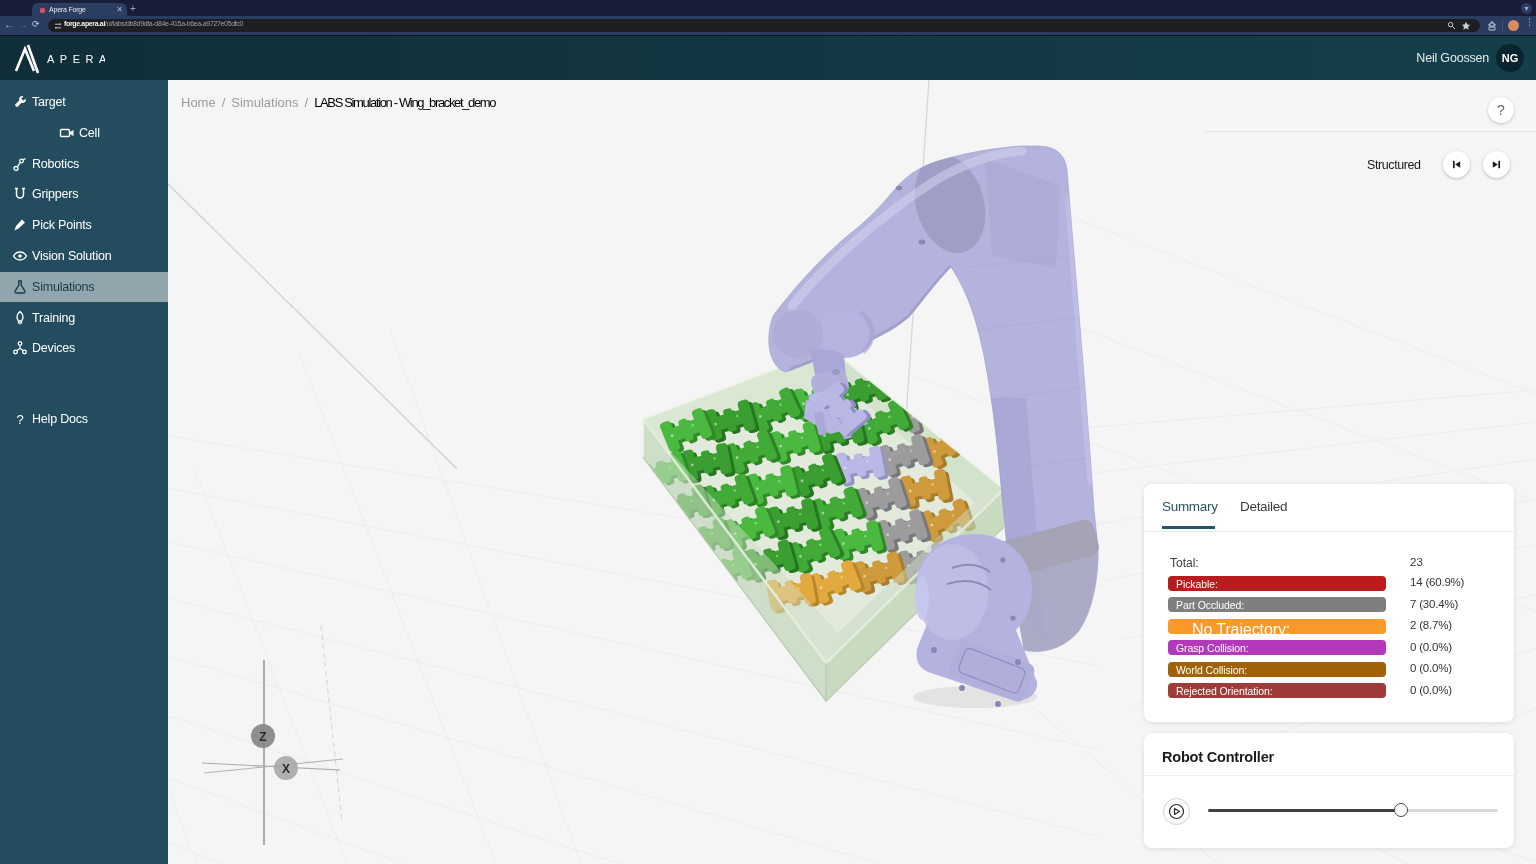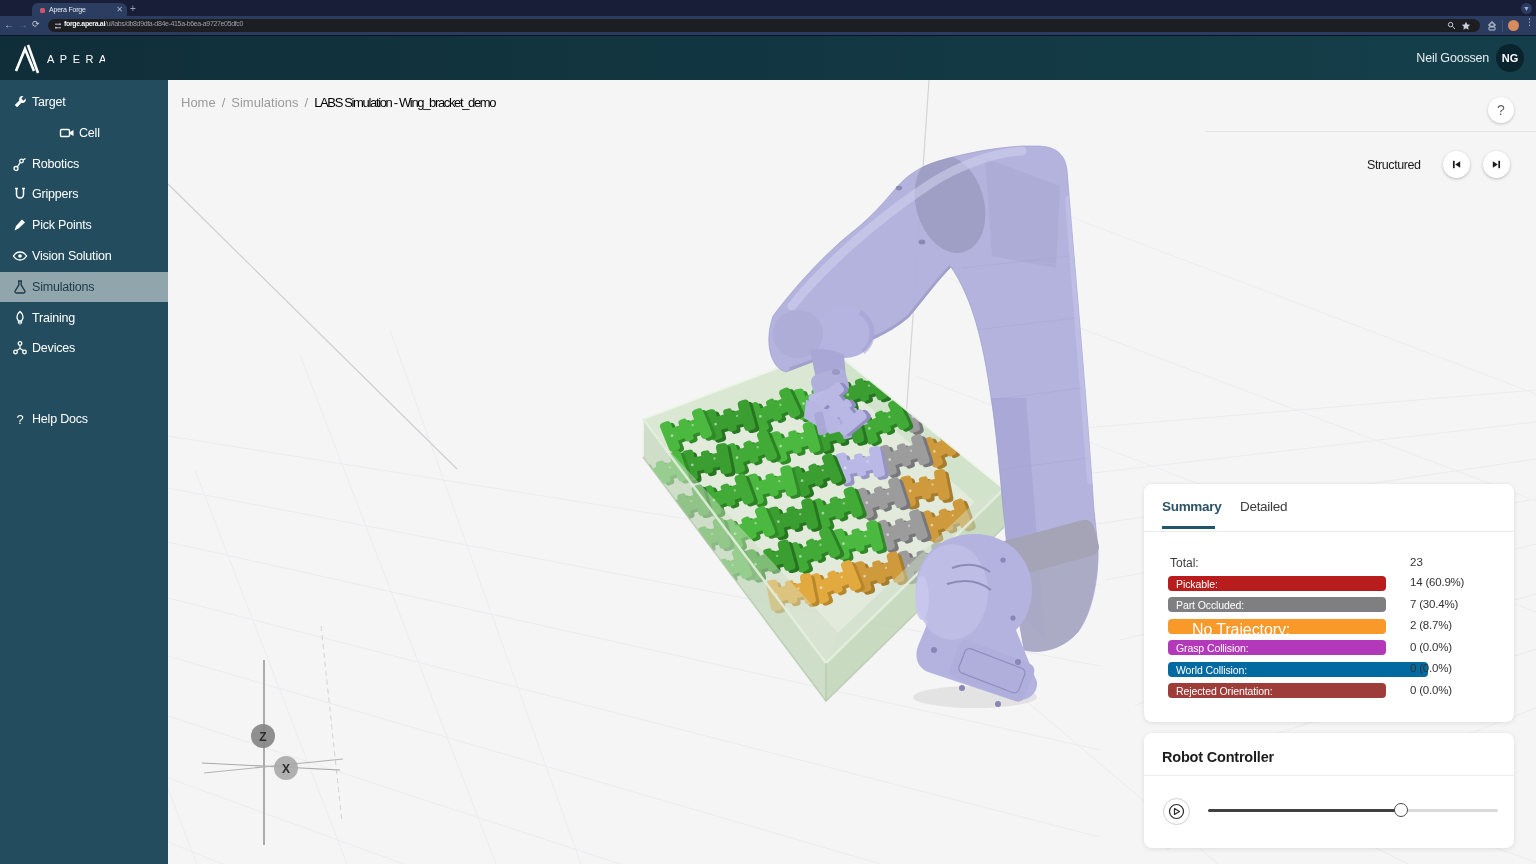--- a/index.html
+++ b/index.html
@@ -463,21 +463,21 @@
 <div style="position:absolute;left:1443px;top:150.5px;width:27px;height:27px;border-radius:50%;background:#fff;box-shadow:0 1px 3px rgba(0,0,0,0.25)"><svg width="27" height="27" viewBox="0 0 27 27">
       <path d="M10.8 9.8v7.4" stroke="#1a1a1a" stroke-width="1.7" fill="none"></path>
       <path d="M17.2 10.2v6.6l-5-3.3z" fill="#1a1a1a"></path>
     </svg></div>
 <div style="position:absolute;left:1483px;top:150.5px;width:27px;height:27px;border-radius:50%;background:#fff;box-shadow:0 1px 3px rgba(0,0,0,0.25)"><svg width="27" height="27" viewBox="0 0 27 27">
       <path d="M16.2 9.8v7.4" stroke="#1a1a1a" stroke-width="1.7" fill="none"></path>
       <path d="M9.8 10.2v6.6l5-3.3z" fill="#1a1a1a"></path>
     </svg></div>
 
 <div style="position:absolute;left:1144px;top:484px;width:370px;height:238px;background:#fff;border-radius:8px;box-shadow:0 1px 5px rgba(0,0,0,0.10)"></div>
-<div style="position:absolute;left:1162px;top:499px;font-size:13.5px;font-weight:bold;color:#2b5468;letter-spacing:-0.3px">Summary</div>
+<div style="position:absolute;left:1162px;top:499px;font-size:13.5px;font-weight:normal;color:#2b5468;letter-spacing:-0.3px">Summary</div>
 <div style="position:absolute;left:1240px;top:499px;font-size:13.5px;color:#3c3c3c;letter-spacing:-0.3px">Detailed</div>
 <div style="position:absolute;left:1162px;top:526px;width:53px;height:2.5px;background:#21566c"></div>
 <div style="position:absolute;left:1144px;top:531px;width:370px;height:1px;background:#eaeaea"></div>
 <div style="position:absolute;left:1170px;top:556px;font-size:12px;color:#3b3b3b">Total:</div>
 <div style="position:absolute;left:1410px;top:556px;font-size:11.5px;color:#333">23</div>
 <div style="position:absolute;left:1168px;top:576px;width:218px;height:15px;background:#b91c1c;border-radius:4px">
     <span style="position:absolute;left:8px;top:1.5px;font-size:10.5px;color:#fff;letter-spacing:-0.1px">Pickable:</span>
   </div>
 <div style="position:absolute;left:1410px;top:576px;font-size:11.5px;color:#333;letter-spacing:-0.2px">14 (60.9%)</div>
 <div style="position:absolute;left:1168px;top:597px;width:218px;height:15px;background:#7f7f81;border-radius:4px">
@@ -485,21 +485,21 @@
   </div>
 <div style="position:absolute;left:1410px;top:598px;font-size:11.5px;color:#333;letter-spacing:-0.2px">7 (30.4%)</div>
 <div style="position:absolute;left:1168px;top:619px;width:218px;height:15px;background:#f8992a;border-radius:4px">
     <span style="position:absolute;left:24px;top:1.5px;font-size:16px;color:#fff;letter-spacing:-0.1px">No Trajectory:</span>
   </div>
 <div style="position:absolute;left:1410px;top:619px;font-size:11.5px;color:#333;letter-spacing:-0.2px">2 (8.7%)</div>
 <div style="position:absolute;left:1168px;top:640px;width:218px;height:15px;background:#b438ba;border-radius:4px">
     <span style="position:absolute;left:8px;top:1.5px;font-size:10.5px;color:#fff;letter-spacing:-0.1px">Grasp Collision:</span>
   </div>
 <div style="position:absolute;left:1410px;top:641px;font-size:11.5px;color:#333;letter-spacing:-0.2px">0 (0.0%)</div>
-<div style="position:absolute;left:1168px;top:662px;width:260px;height:15px;background:#0369a1;border-radius:4px">
+<div style="position:absolute;left:1168px;top:662px;width:218px;height:15px;background:#a16207;border-radius:4px">
     <span style="position:absolute;left:8px;top:1.5px;font-size:10.5px;color:#fff;letter-spacing:-0.1px">World Collision:</span>
   </div>
 <div style="position:absolute;left:1410px;top:662px;font-size:11.5px;color:#333;letter-spacing:-0.2px">0 (0.0%)</div>
 <div style="position:absolute;left:1168px;top:683px;width:218px;height:15px;background:#9e3c39;border-radius:4px">
     <span style="position:absolute;left:8px;top:1.5px;font-size:10.5px;color:#fff;letter-spacing:-0.1px">Rejected Orientation:</span>
   </div>
 <div style="position:absolute;left:1410px;top:684px;font-size:11.5px;color:#333;letter-spacing:-0.2px">0 (0.0%)</div>
 
 <div style="position:absolute;left:1144px;top:733px;width:370px;height:115px;background:#fff;border-radius:8px;box-shadow:0 1px 5px rgba(0,0,0,0.10)"></div>
 <div style="position:absolute;left:1162px;top:749px;font-size:14.5px;font-weight:bold;color:#1c1c1c;letter-spacing:-0.2px">Robot Controller</div>

